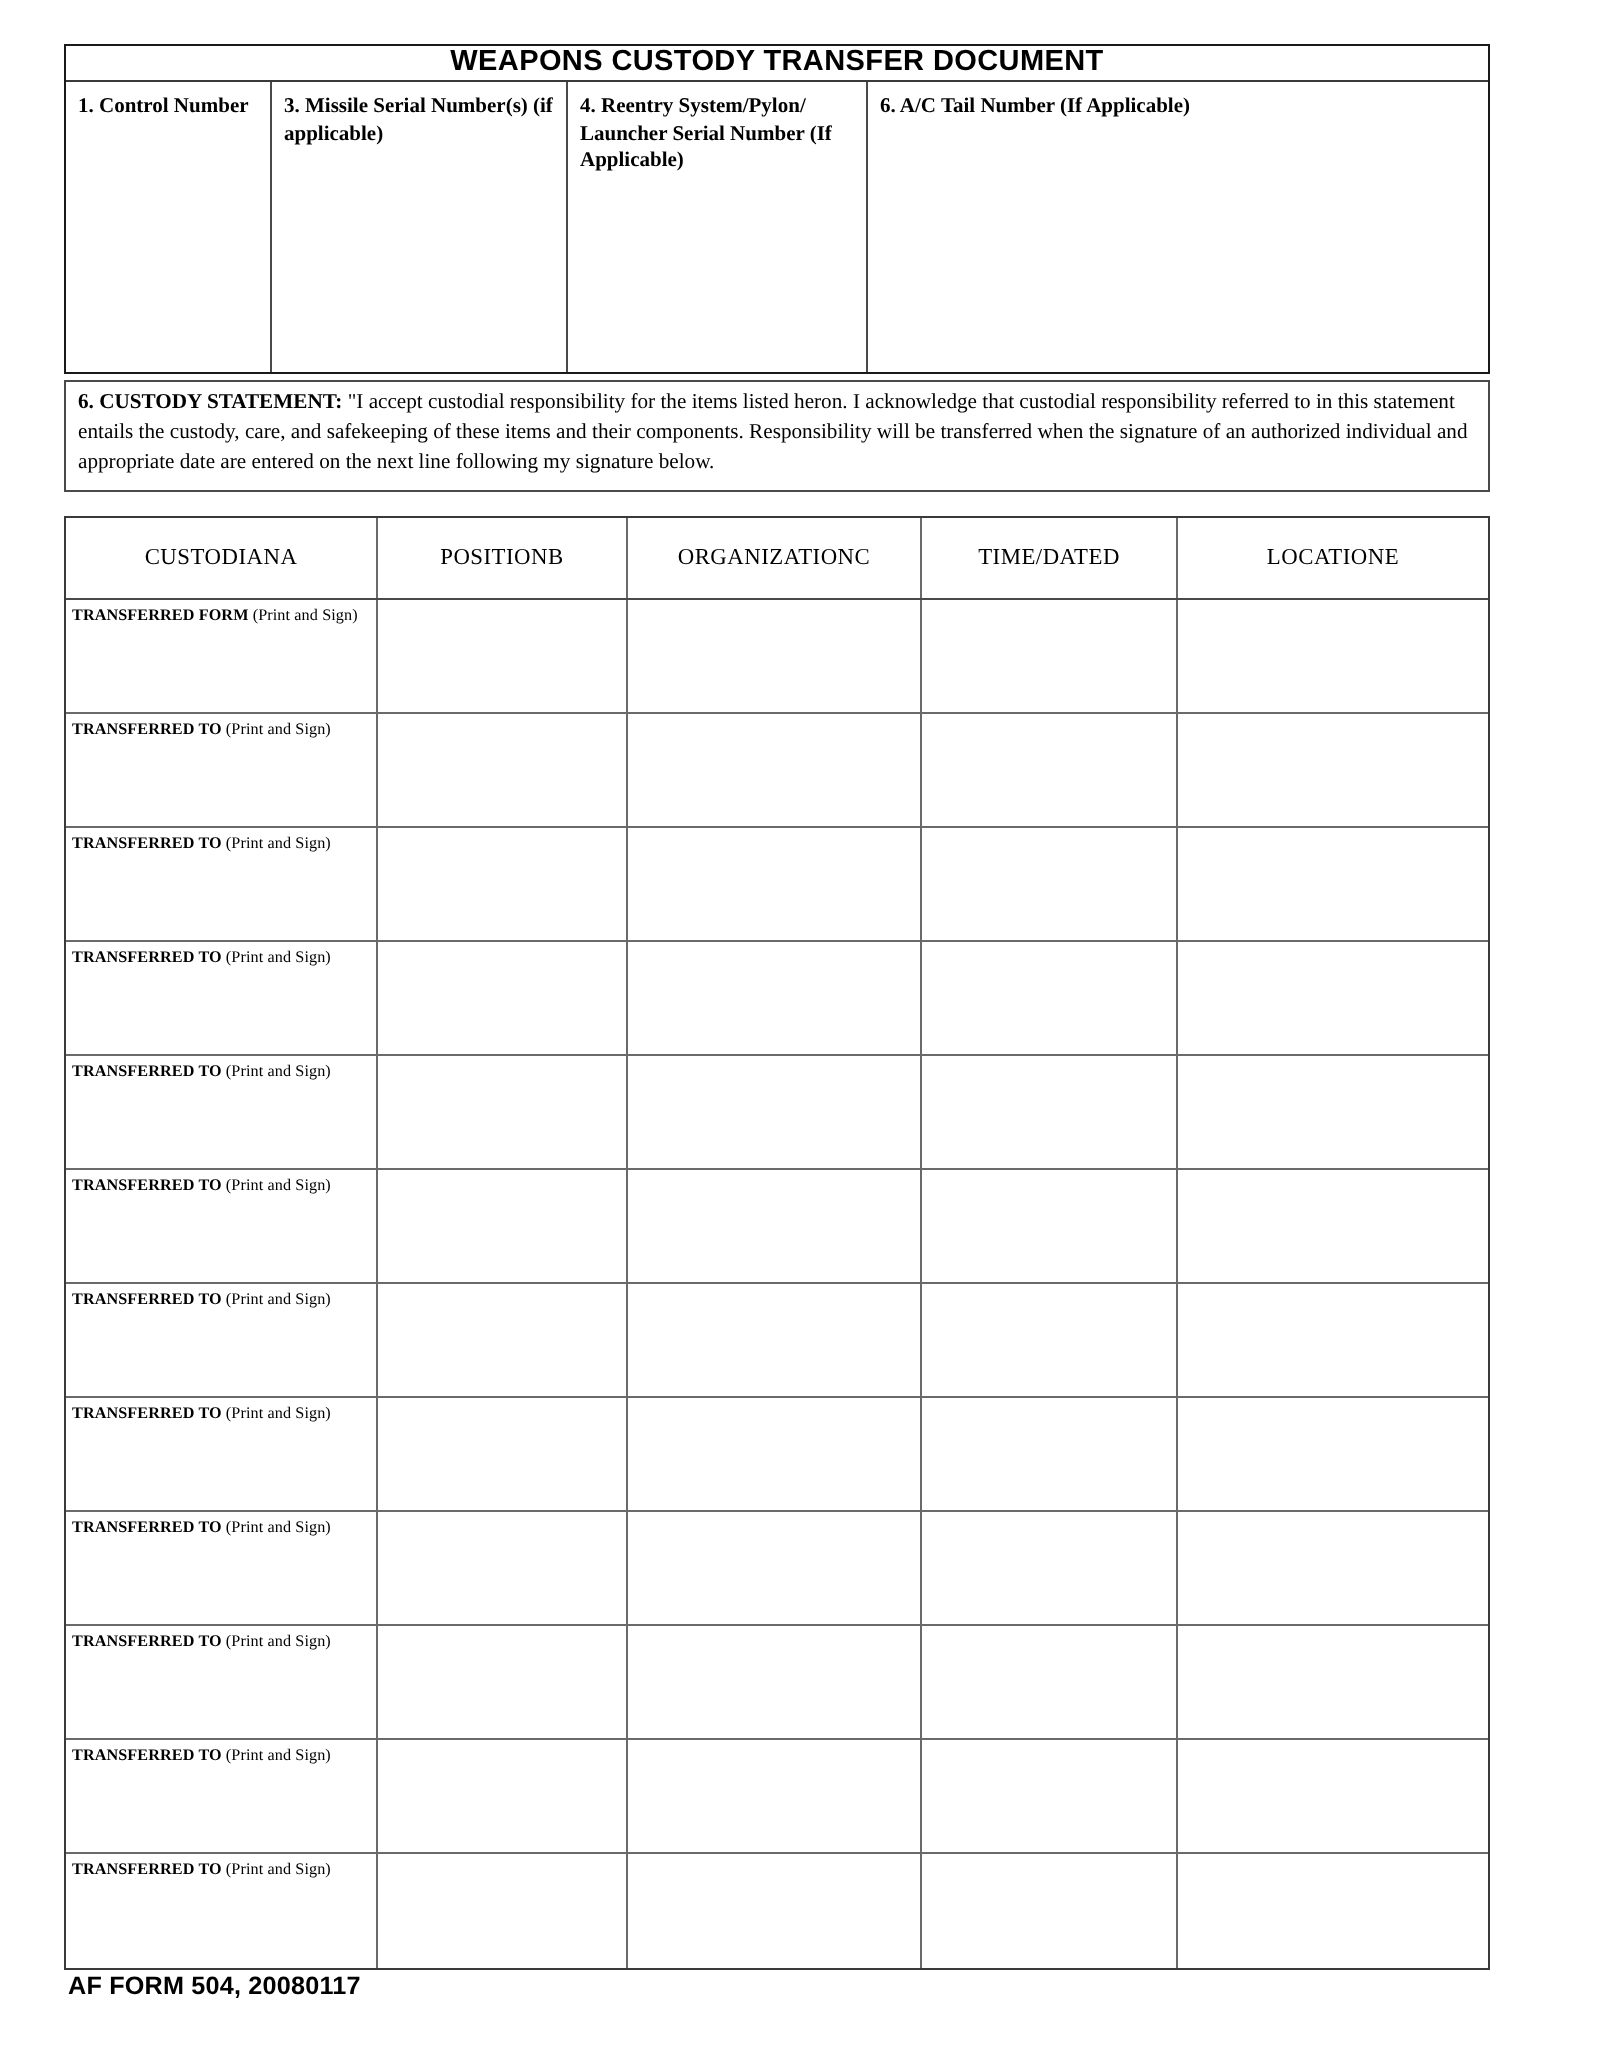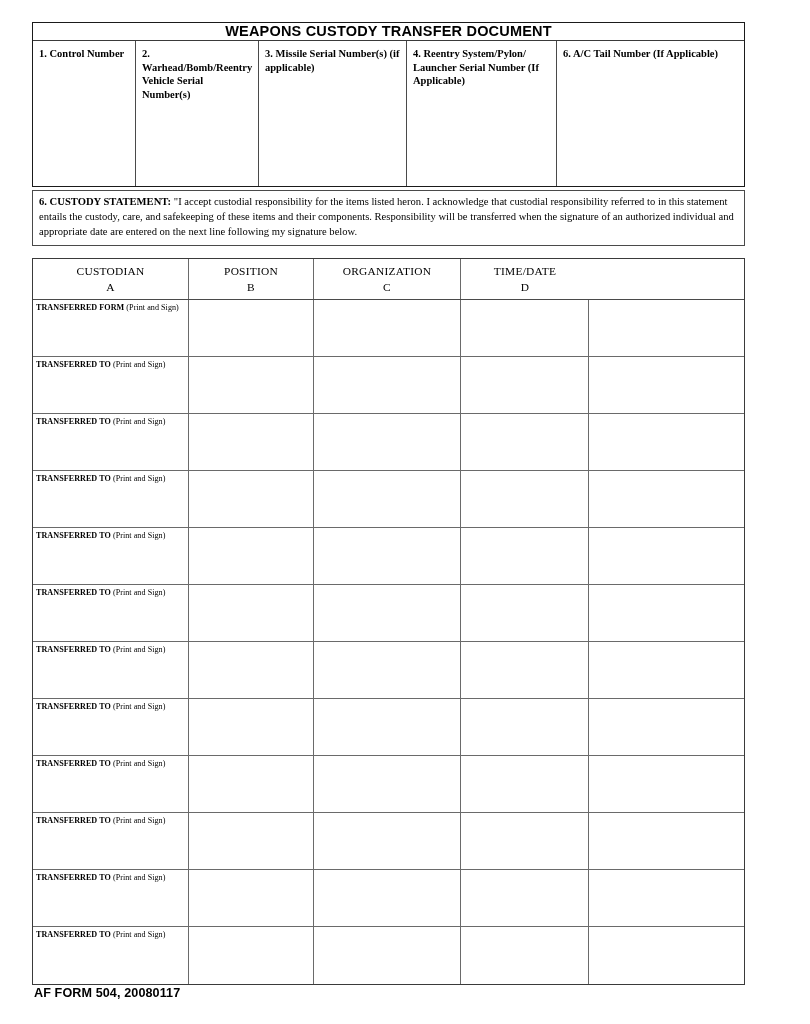--- a/index.html
+++ b/index.html
@@ -117,21 +117,21 @@
   .tcell:last-child { border-right: none; }
 
   .col-a { width: 156px; }
   .col-b { width: 125px; }
   .col-c { width: 147px; }
   .col-d { width: 128px; }
   .col-e { flex: 1; }
 
   .th-inner {
     display: flex;
-    flex-direction: column;
+    flex-direction: row;
     align-items: center;
     justify-content: center;
     height: 100%;
     font-size: 11.4px;
     line-height: 1.42;
     letter-spacing: 0.25px;
   }
 
   .data-row { height: 57px; }
   .row-label {
@@ -161,23 +161,20 @@
 <div class="page">
 
   <div class="header-block">
     <div class="title-row">
       <span class="doc-title">WEAPONS CUSTODY TRANSFER DOCUMENT</span>
     </div>
     <div class="header-cols">
       <div class="hcell hc1">
         <span>1. Control Number</span>
       </div>
-      <div class="hcell hc2">
-        <span>2. Warhead/Bomb/Reentry Vehicle Serial Number(s)</span>
-      </div>
       <div class="hcell hc3">
         <span>3. Missile Serial Number(s) (if applicable)</span>
       </div>
       <div class="hcell hc4">
         <span>4. Reentry System/Pylon/ Launcher Serial Number (If Applicable)</span>
       </div>
       <div class="hcell hc5">
         <span>6. A/C Tail Number (If Applicable)</span>
       </div>
     </div>
@@ -210,20 +207,26 @@
           <span>ORGANIZATION</span>
           <span>C</span>
         </div>
       </div>
       <div class="tcell col-d">
         <div class="th-inner">
           <span>TIME/DATE</span>
           <span>D</span>
         </div>
       </div>
+      <div class="tcell col-e">
+        <div class="th-inner">
+          <span>LOCATION</span>
+          <span>E</span>
+        </div>
+      </div>
     </div>
 
     <div id="table-body">
         <div class="trow data-row">
           <div class="tcell col-a">
             <div class="row-label"><span>TRANSFERRED FORM</span> <span class="paren">(Print and Sign)</span></div>
           </div>
           <div class="tcell col-b">
             <div></div>
           </div>

